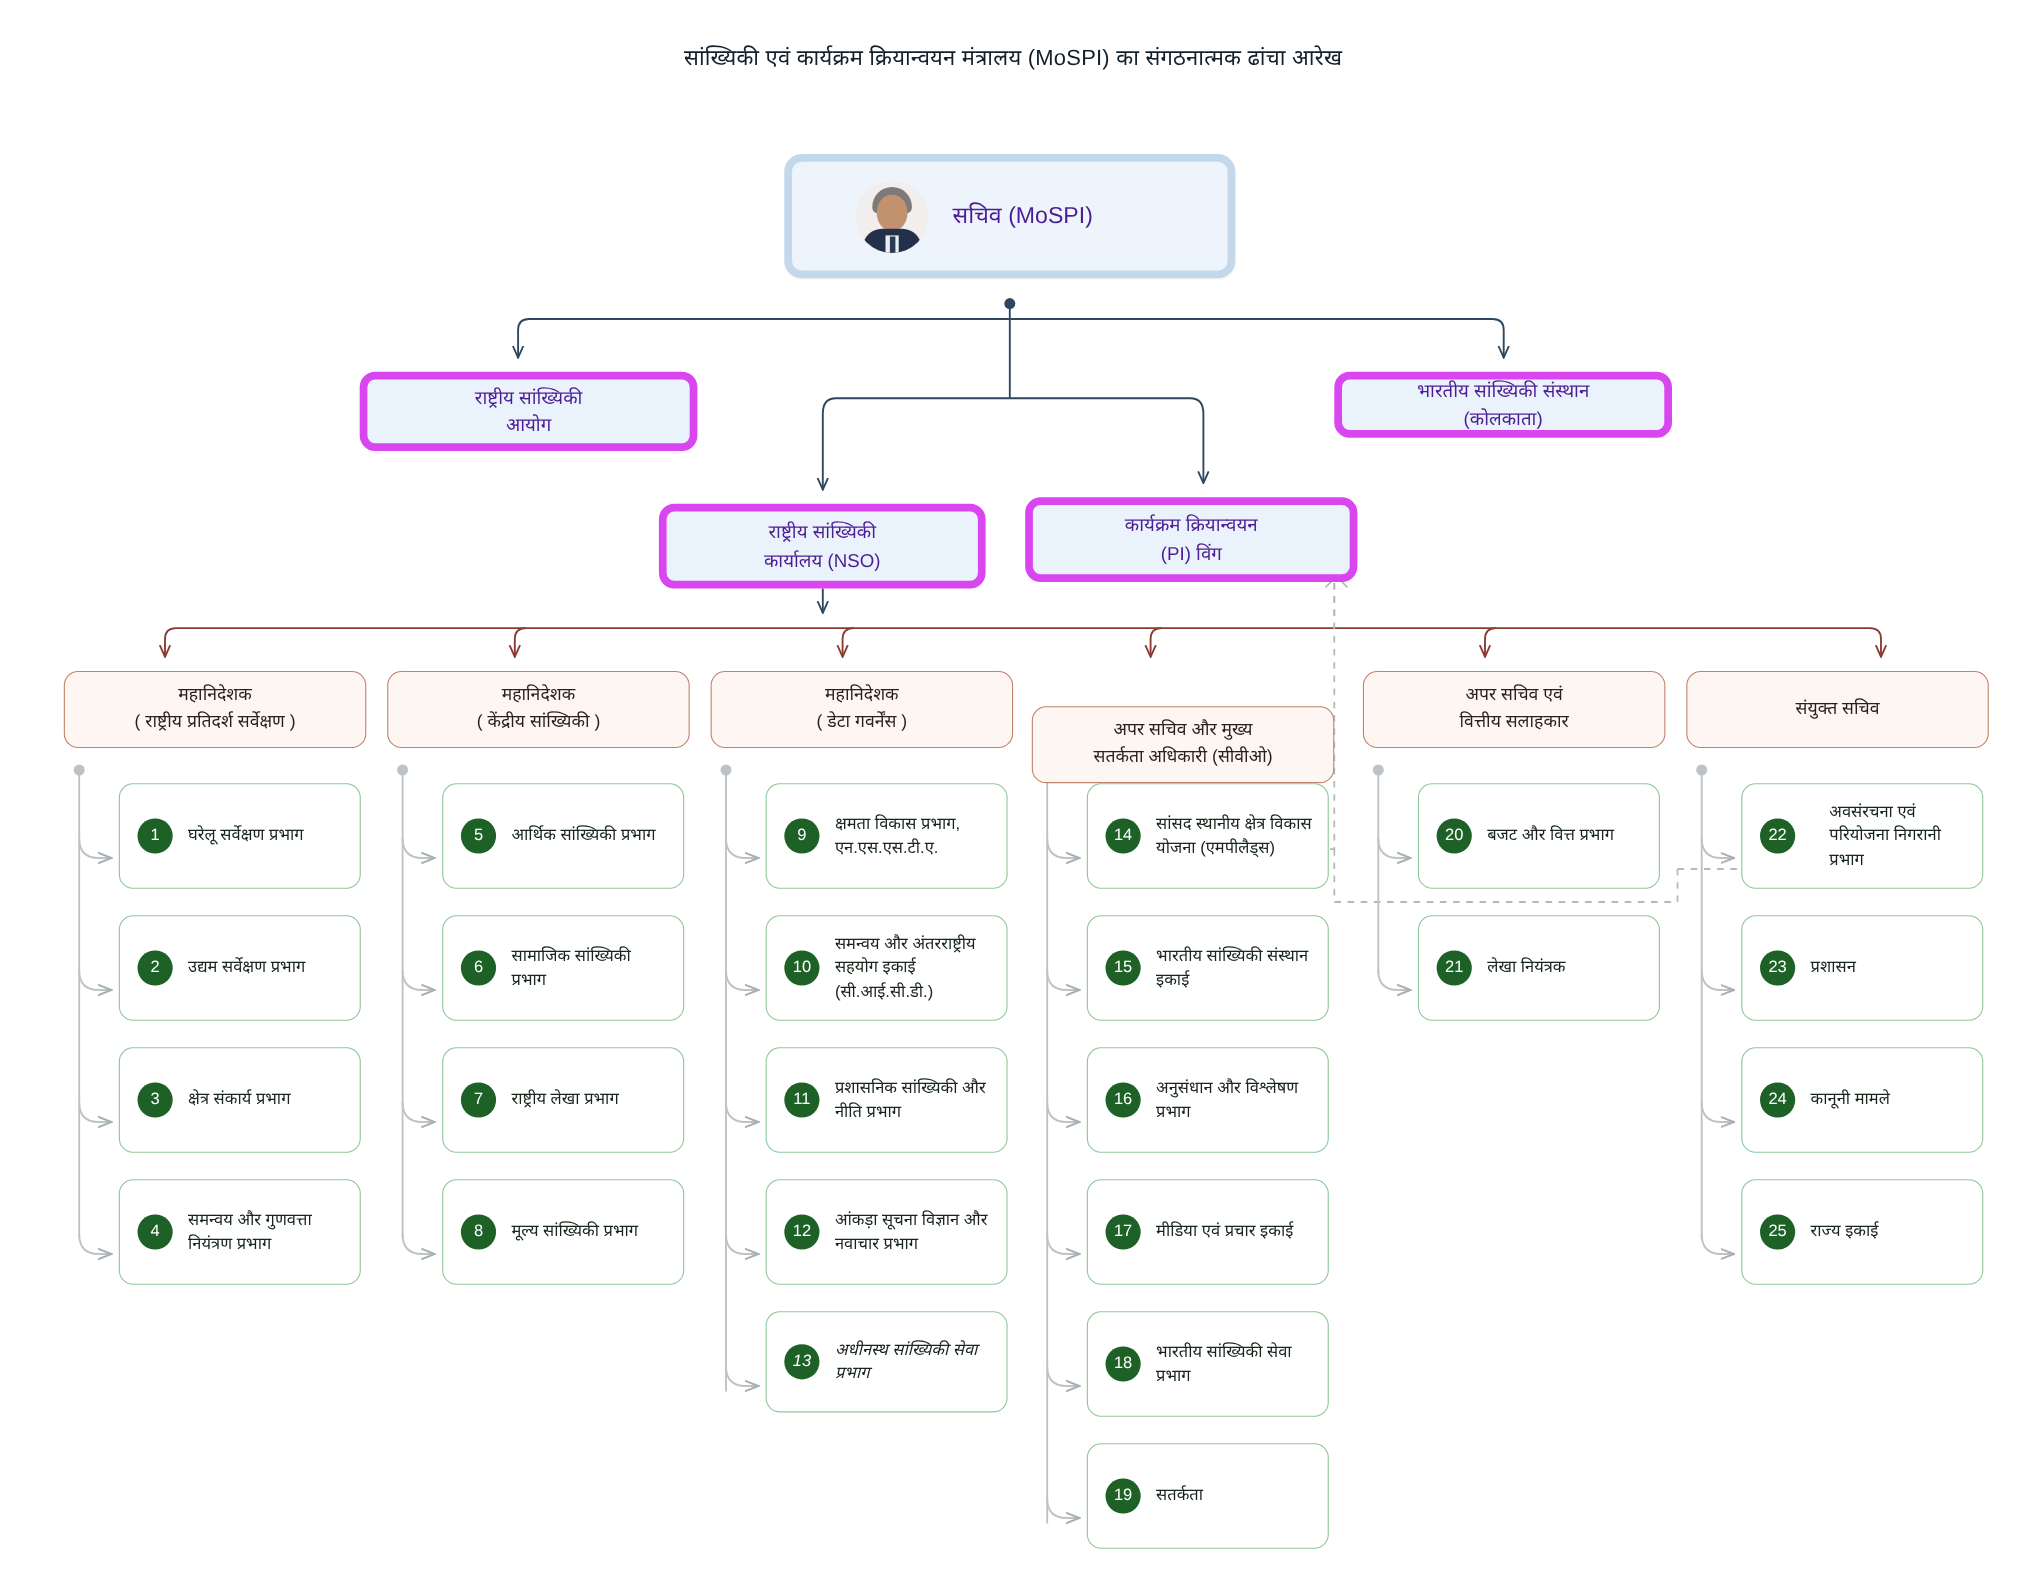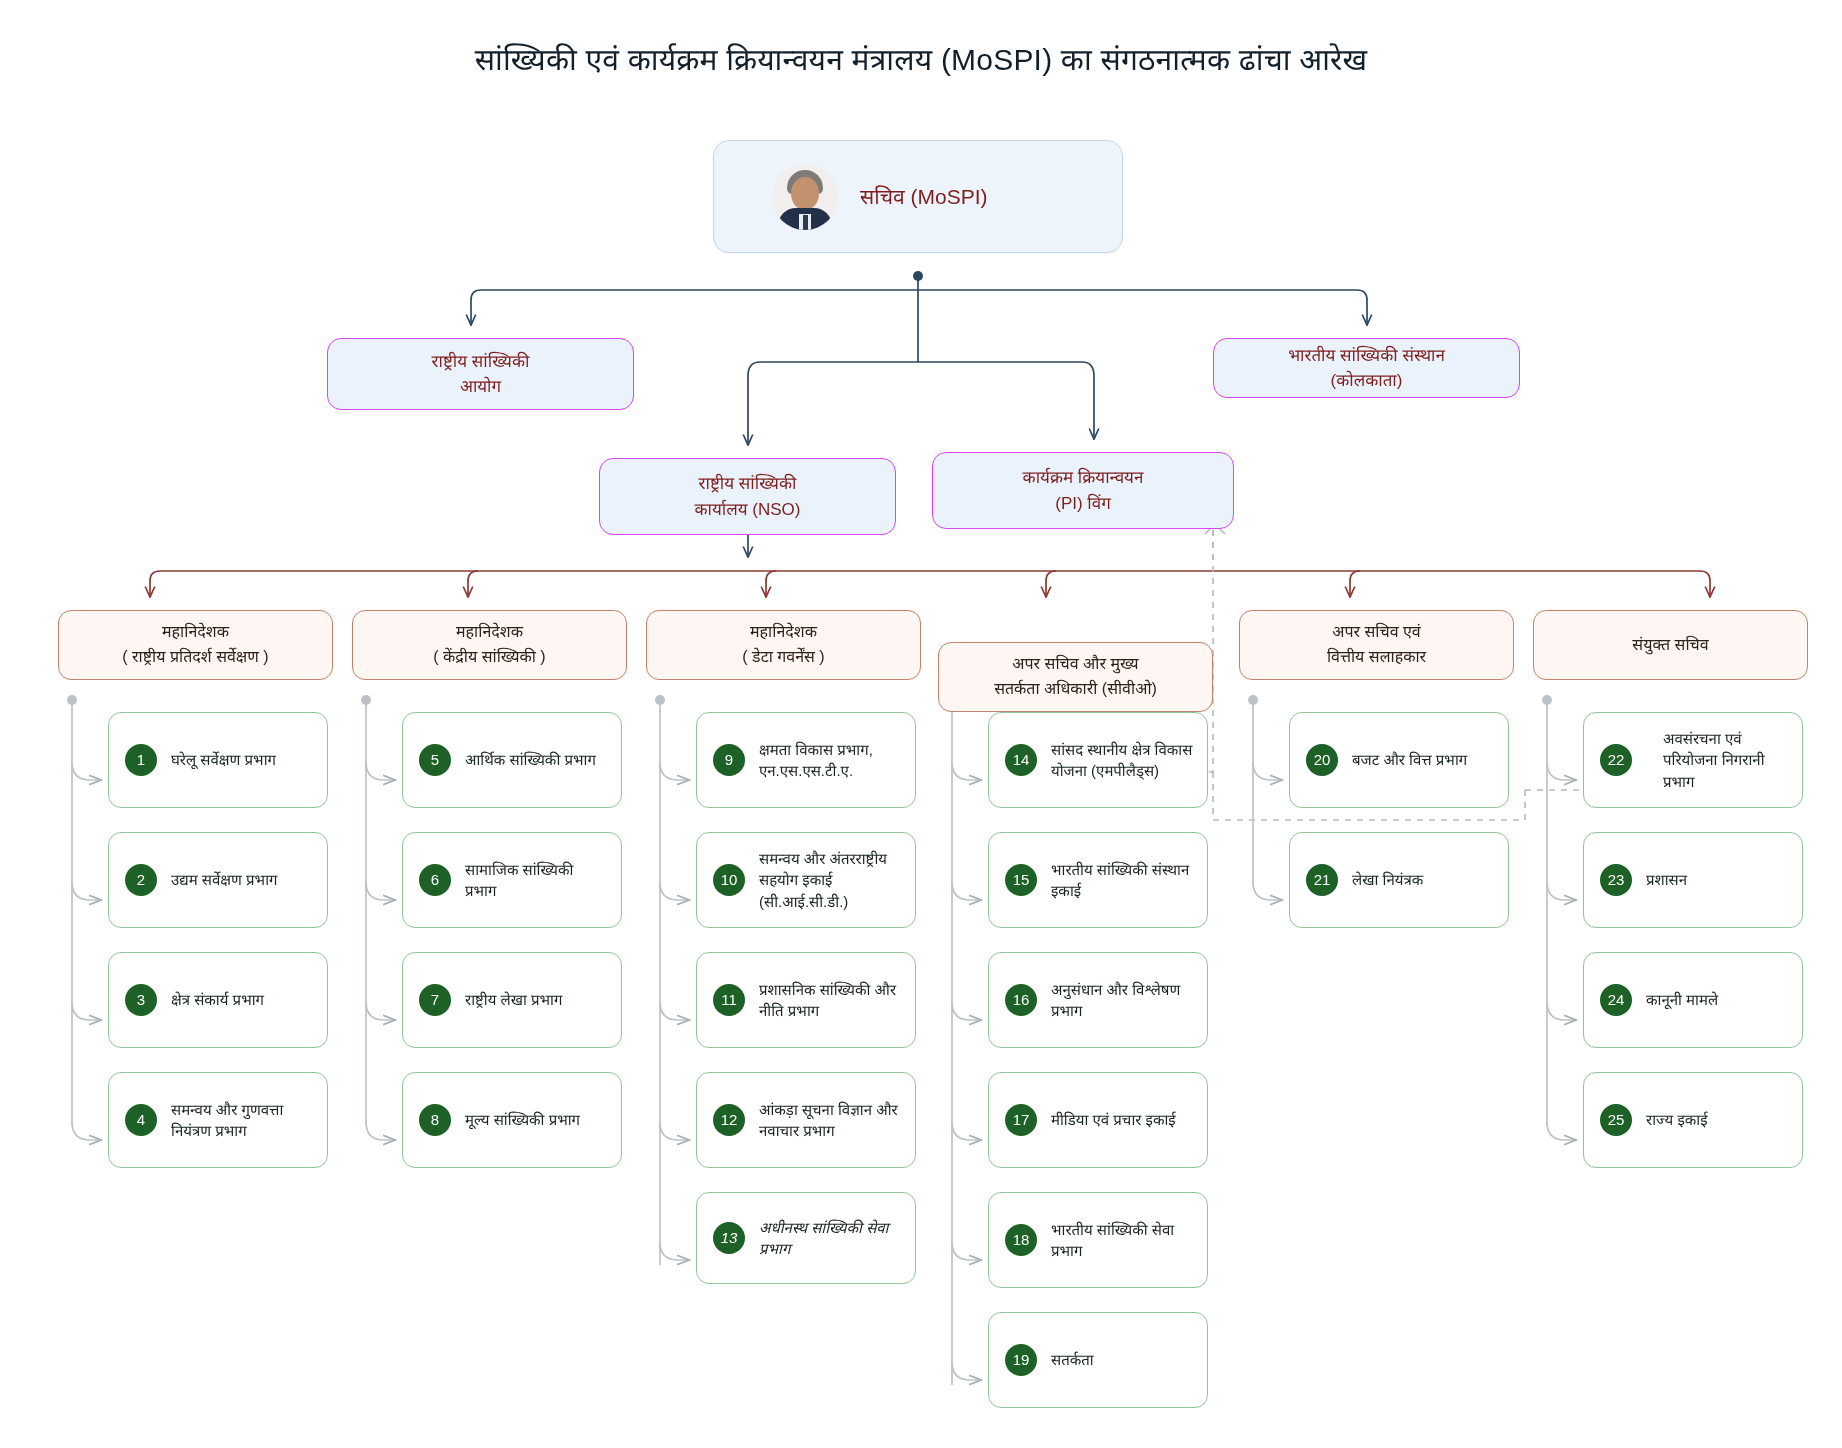--- a/index.html
+++ b/index.html
@@ -26,41 +26,41 @@
     height: 1448px;
     pointer-events: none;
   }
 
   .page-title {
     position: absolute;
     top: 38px;
     left: 0;
     width: 1842px;
     text-align: center;
-    font-size: 30px;
+    font-size: 20px;
     font-weight: 400;
     letter-spacing: .2px;
     color: #12202c;
     white-space: nowrap;
   }
 
   
   .node-blue {
     position: absolute;
     box-sizing: border-box;
     background: #eaf3fb;
-    border: 1px solid #d946ef;
+    border: 7px solid #d946ef;
     border-radius: 14px;
     display: flex;
     align-items: center;
     justify-content: center;
     text-align: center;
     font-size: 17px;
     line-height: 1.5;
-    color: #7f1d1d;
+    color: #4c1d95;
   }
   .node-root {
     left: 713px; top: 140px;
     width: 410px; height: 113px;
     border-radius: 16px;
     background: #edf4fb;
     border-color: #c3d8ea;
     justify-content: flex-start;
     padding-left: 58px;
     font-size: 21px;

